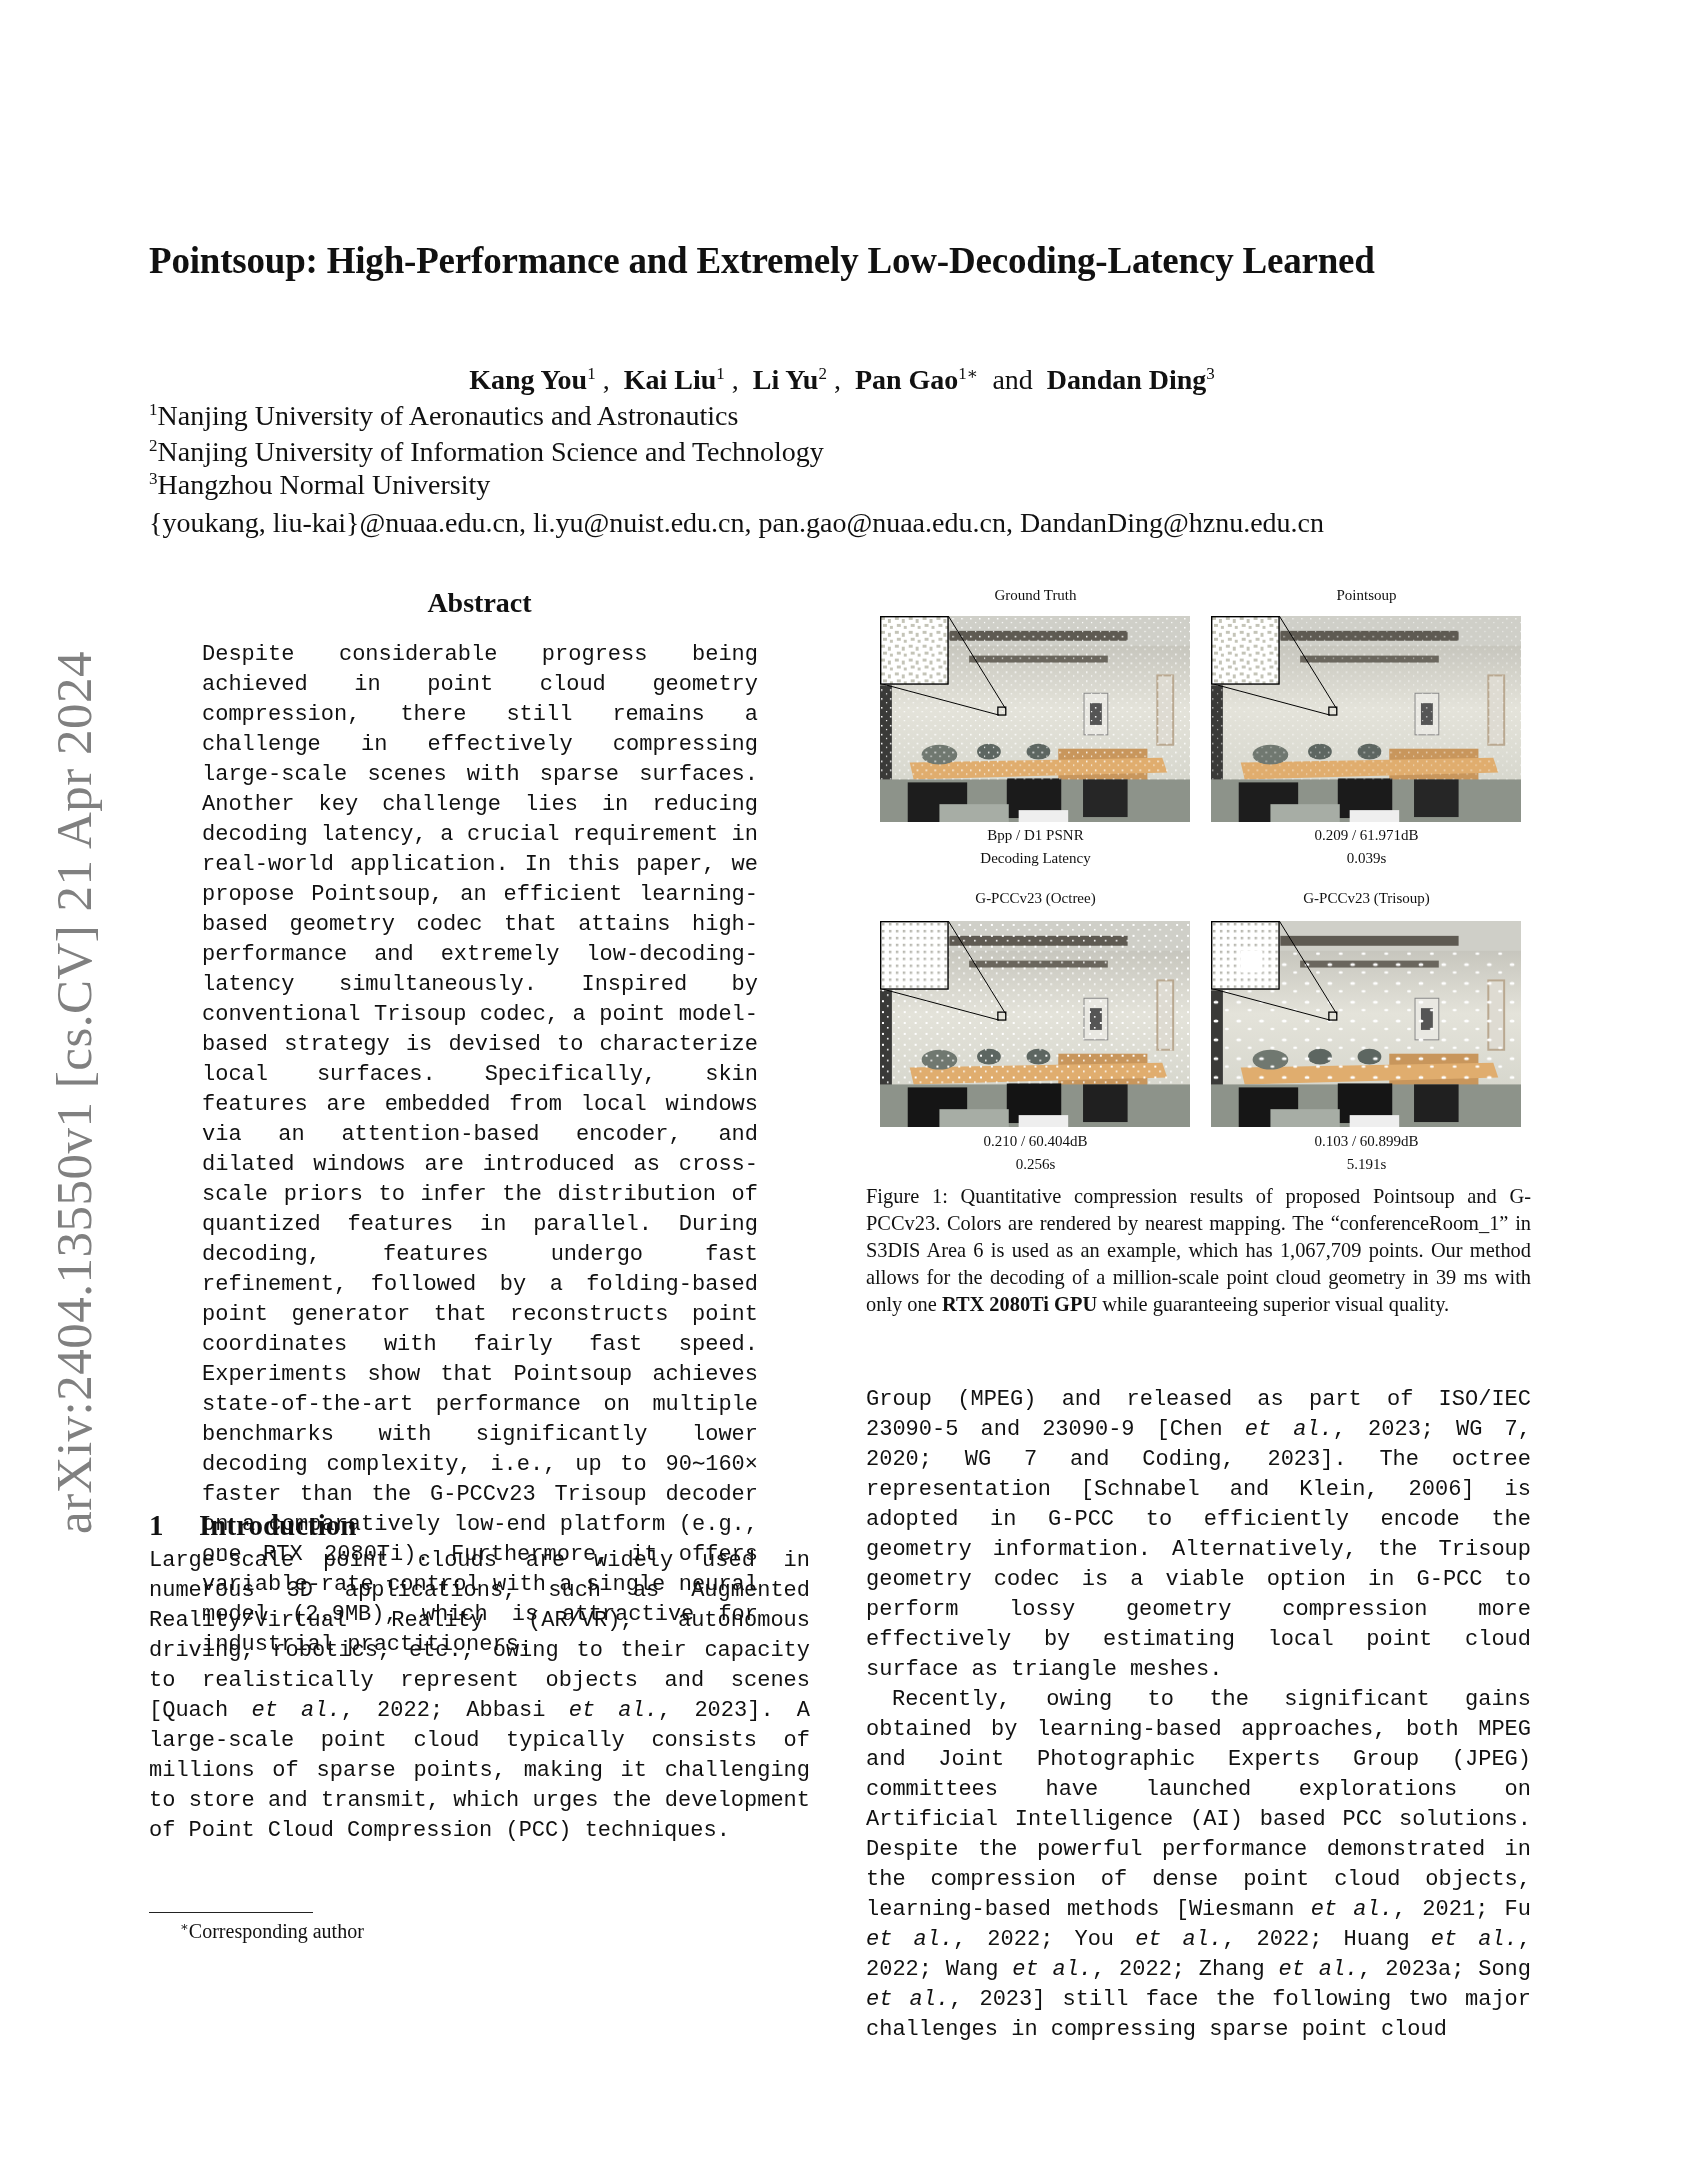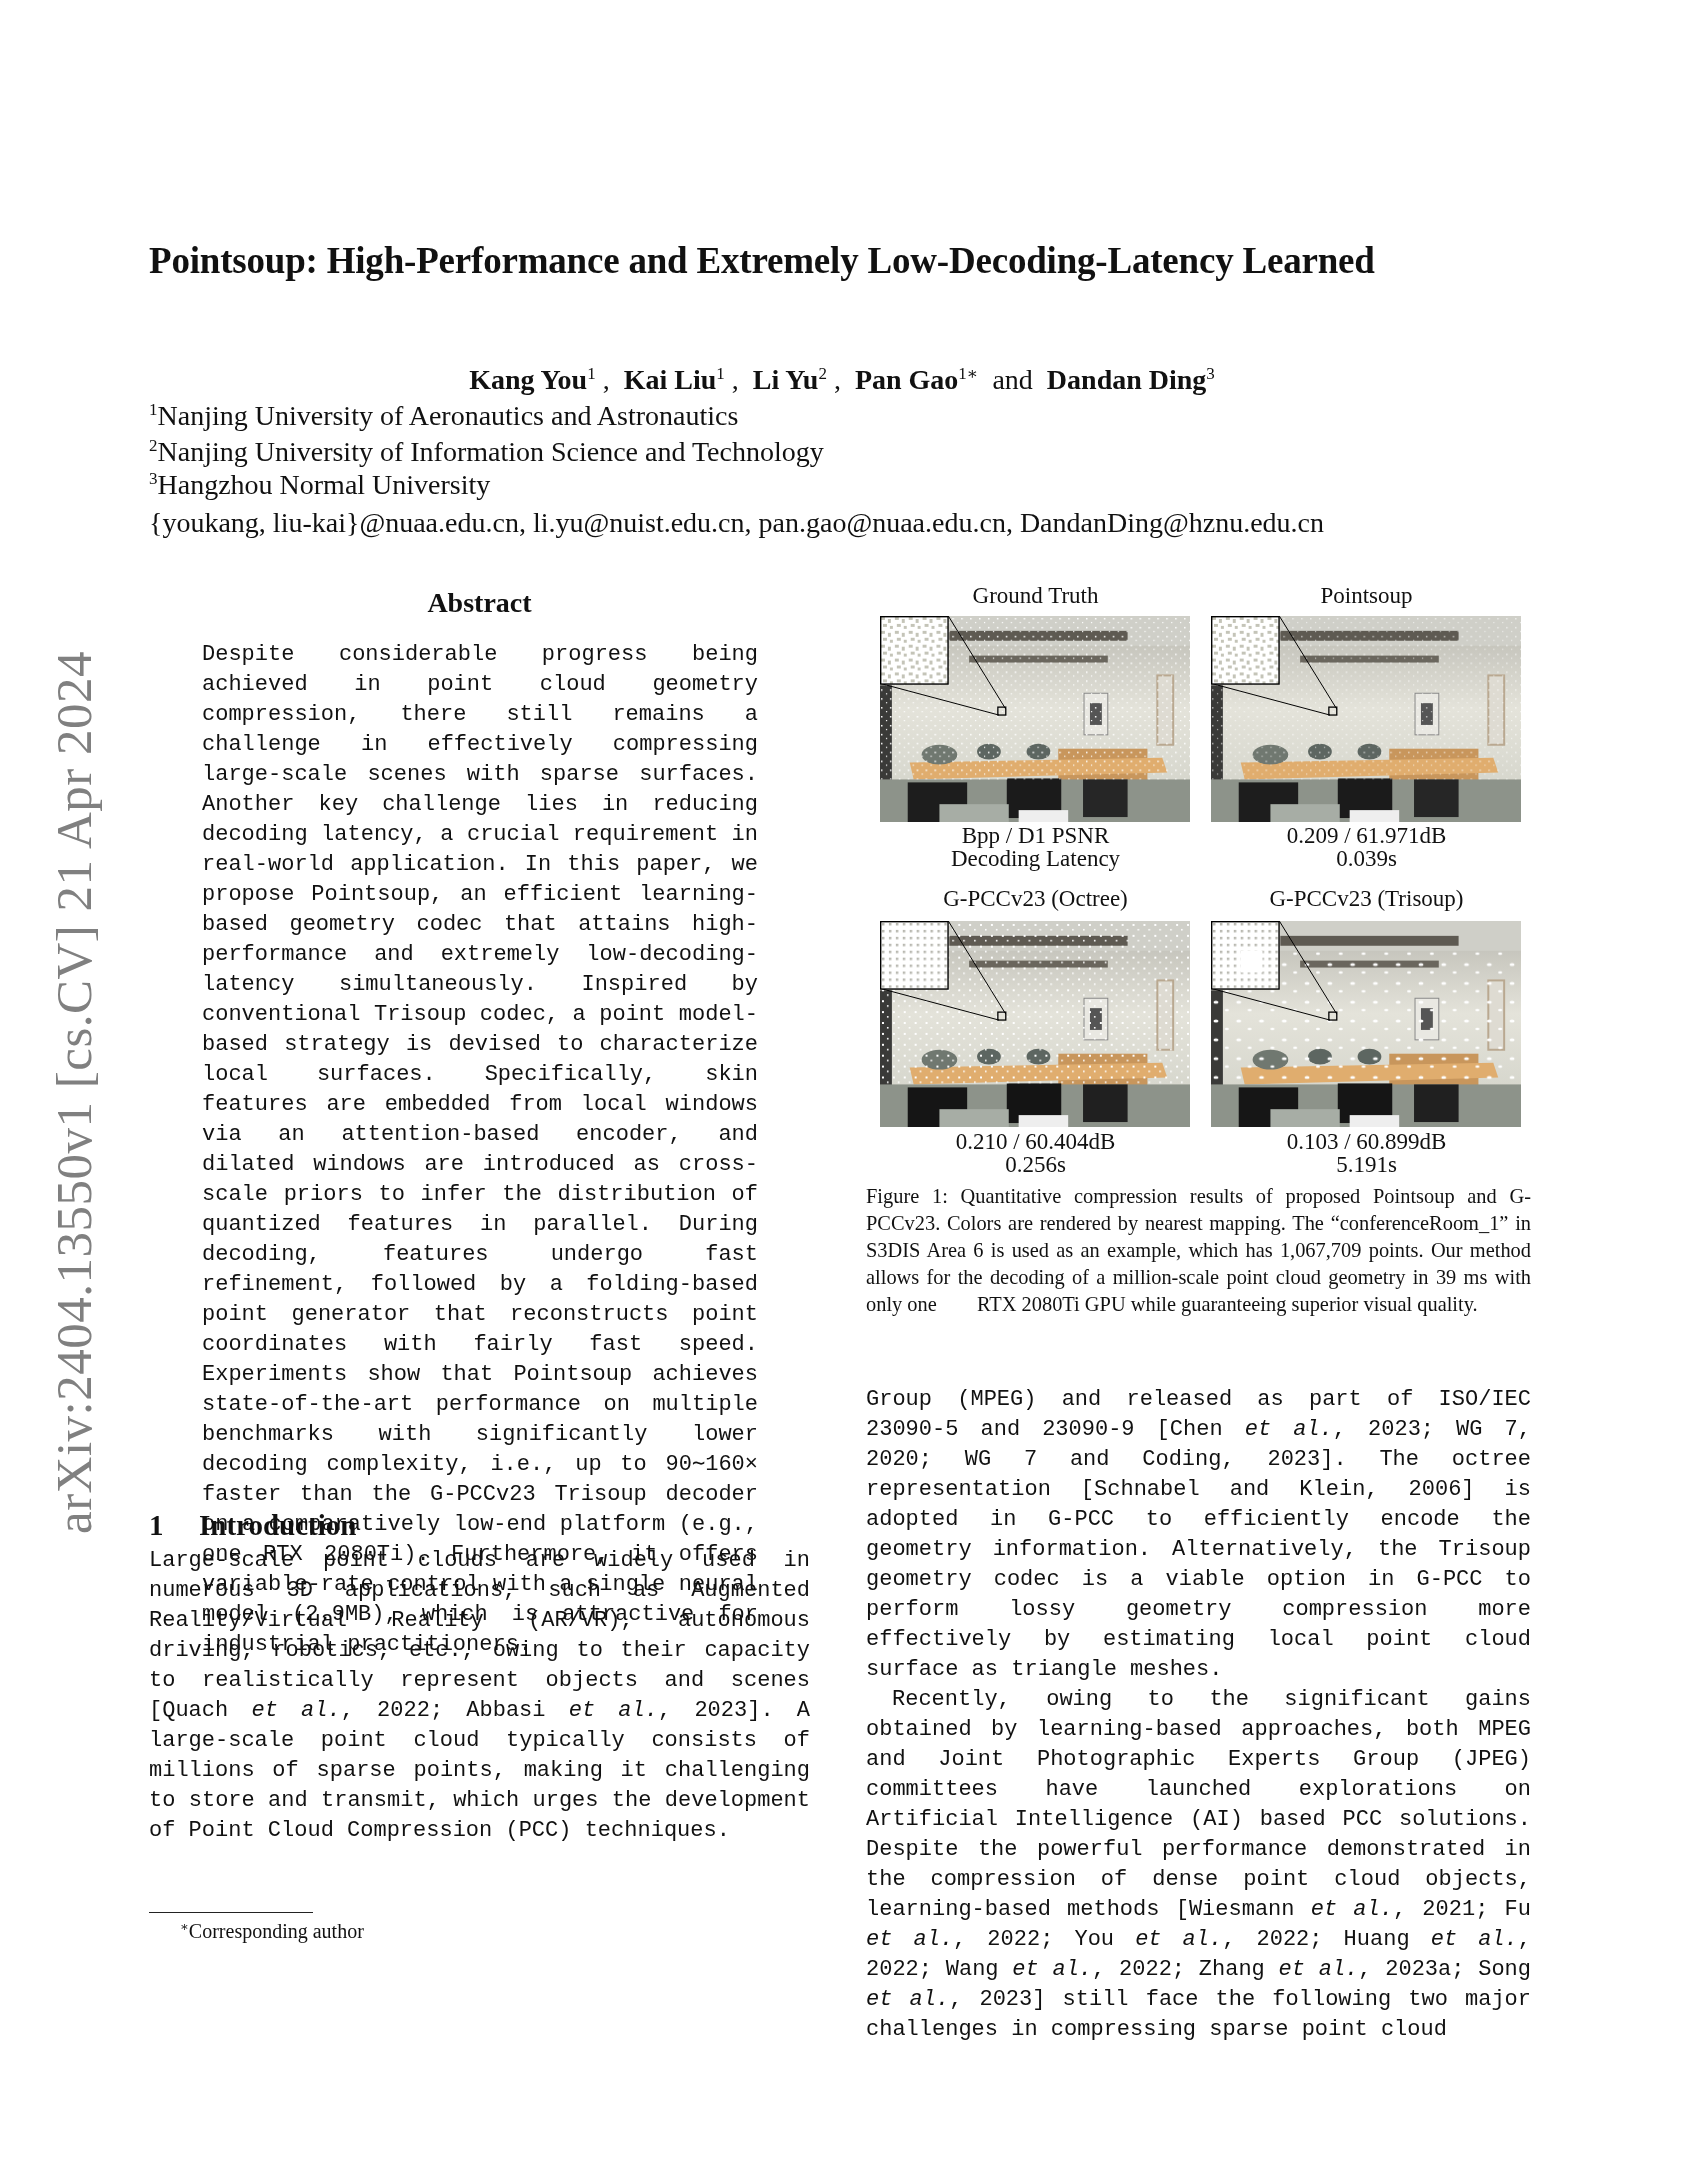--- a/index.html
+++ b/index.html
@@ -24,24 +24,24 @@
   .abstract-head { left: 149px; width: 661px; top: 586px; text-align: center;
                    font-weight: bold; font-size: 28px; line-height: 34px; }
   .abstract-body { left: 202px; width: 556px; top: 640px; }
   .sec-head { left: 149px; top: 1507px; font-weight: bold; font-size: 29px; line-height: 36px; }
   .sec-head .num { display: inline-block; width: 50px; }
   .intro-body { left: 149px; width: 661px; top: 1546px; }
   .footrule { left: 149px; top: 1912px; width: 164px; height: 0; border-top: 1.3px solid #222; }
   .footnote { left: 180px; top: 1918px; font-size: 20px; line-height: 26px; }
   .footnote sup { font-size: 13px; vertical-align: 7px; line-height: 0; }
   .right-body { left: 866px; width: 665px; top: 1385px; }
-  .fig-label { text-align: center; font-size: 23px; line-height: 25px; width: 311px; }
+  .fig-label { text-align: center; font-size: 15px; line-height: 25px; width: 311px; }
   .fig-panel { width: 310px; height: 206px; overflow: hidden; position: absolute; }
   .caption { left: 866px; width: 665px; top: 1183px; font-size: 20.4px; line-height: 27px; text-align: justify; }
-  .caption b { font-weight: normal; margin-left: 35px; }
+  .caption b { font-weight: bold; }
   i { font-style: italic; }
 </style>
 </head>
 <body>
 
 <div class="abs watermark">
   <span>arXiv:2404.13550v1  [cs.CV]  21 Apr 2024</span>
 </div>
 
 <div class="abs title">

